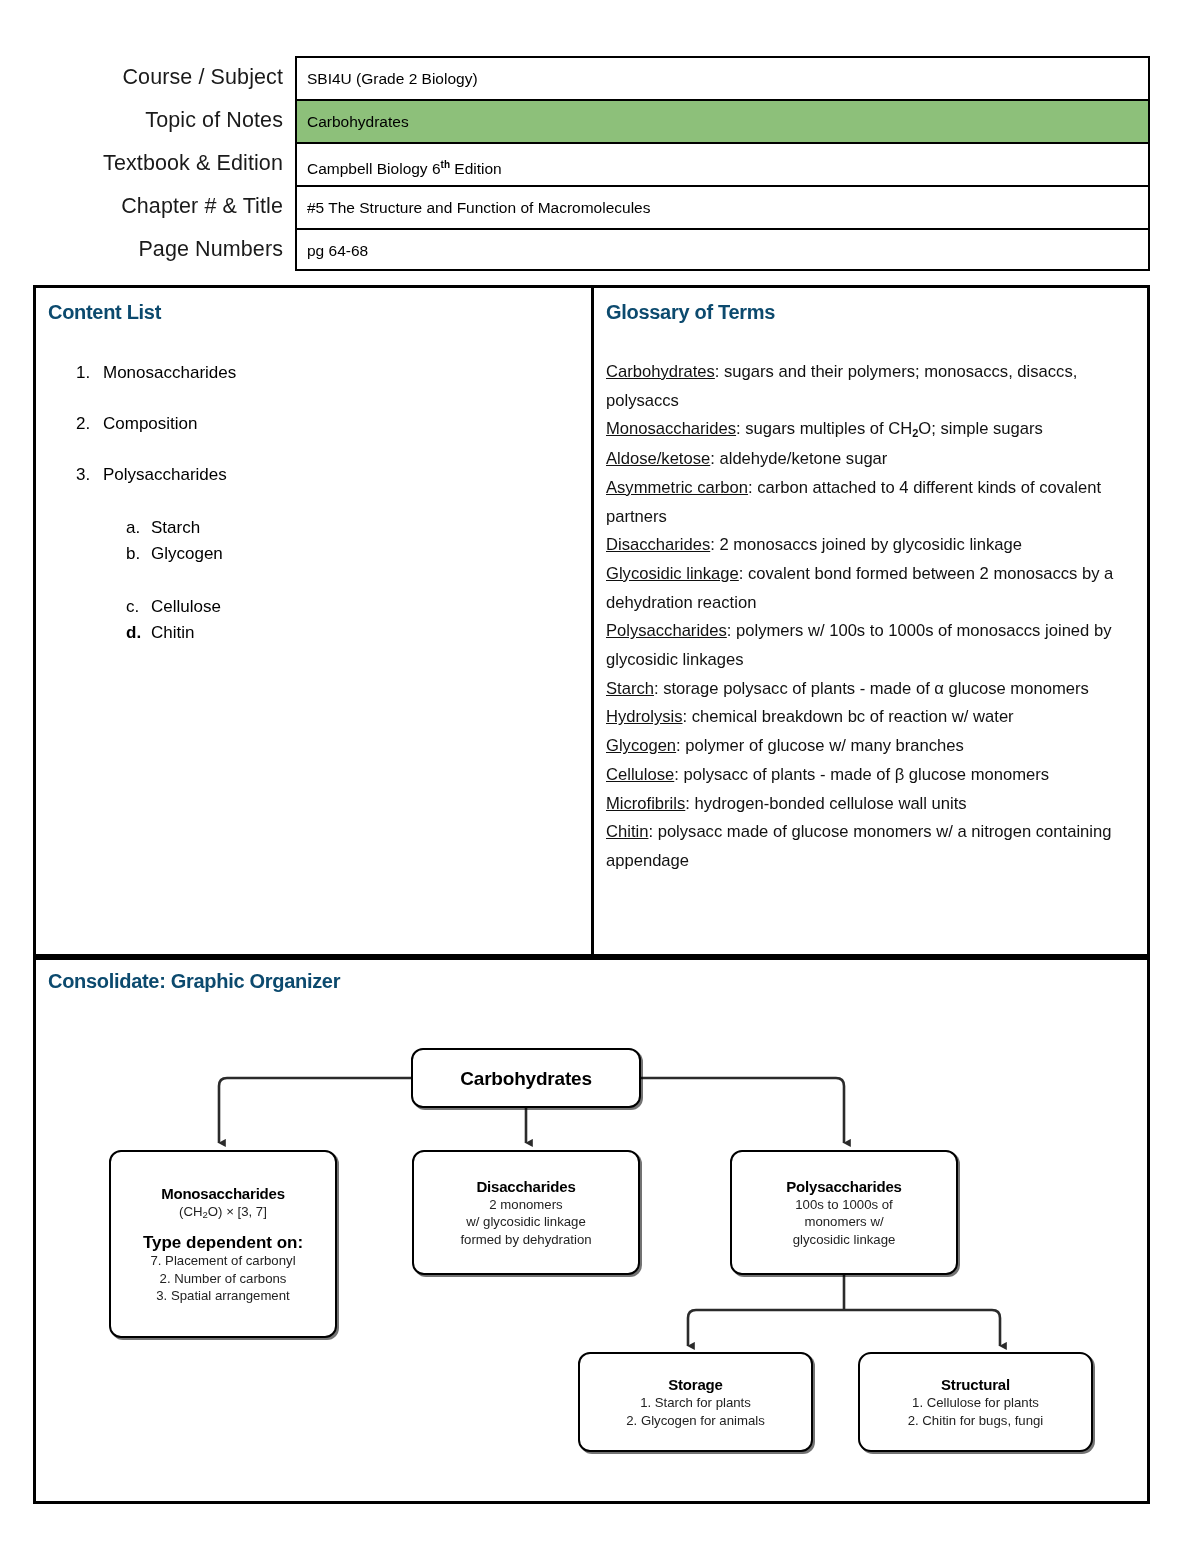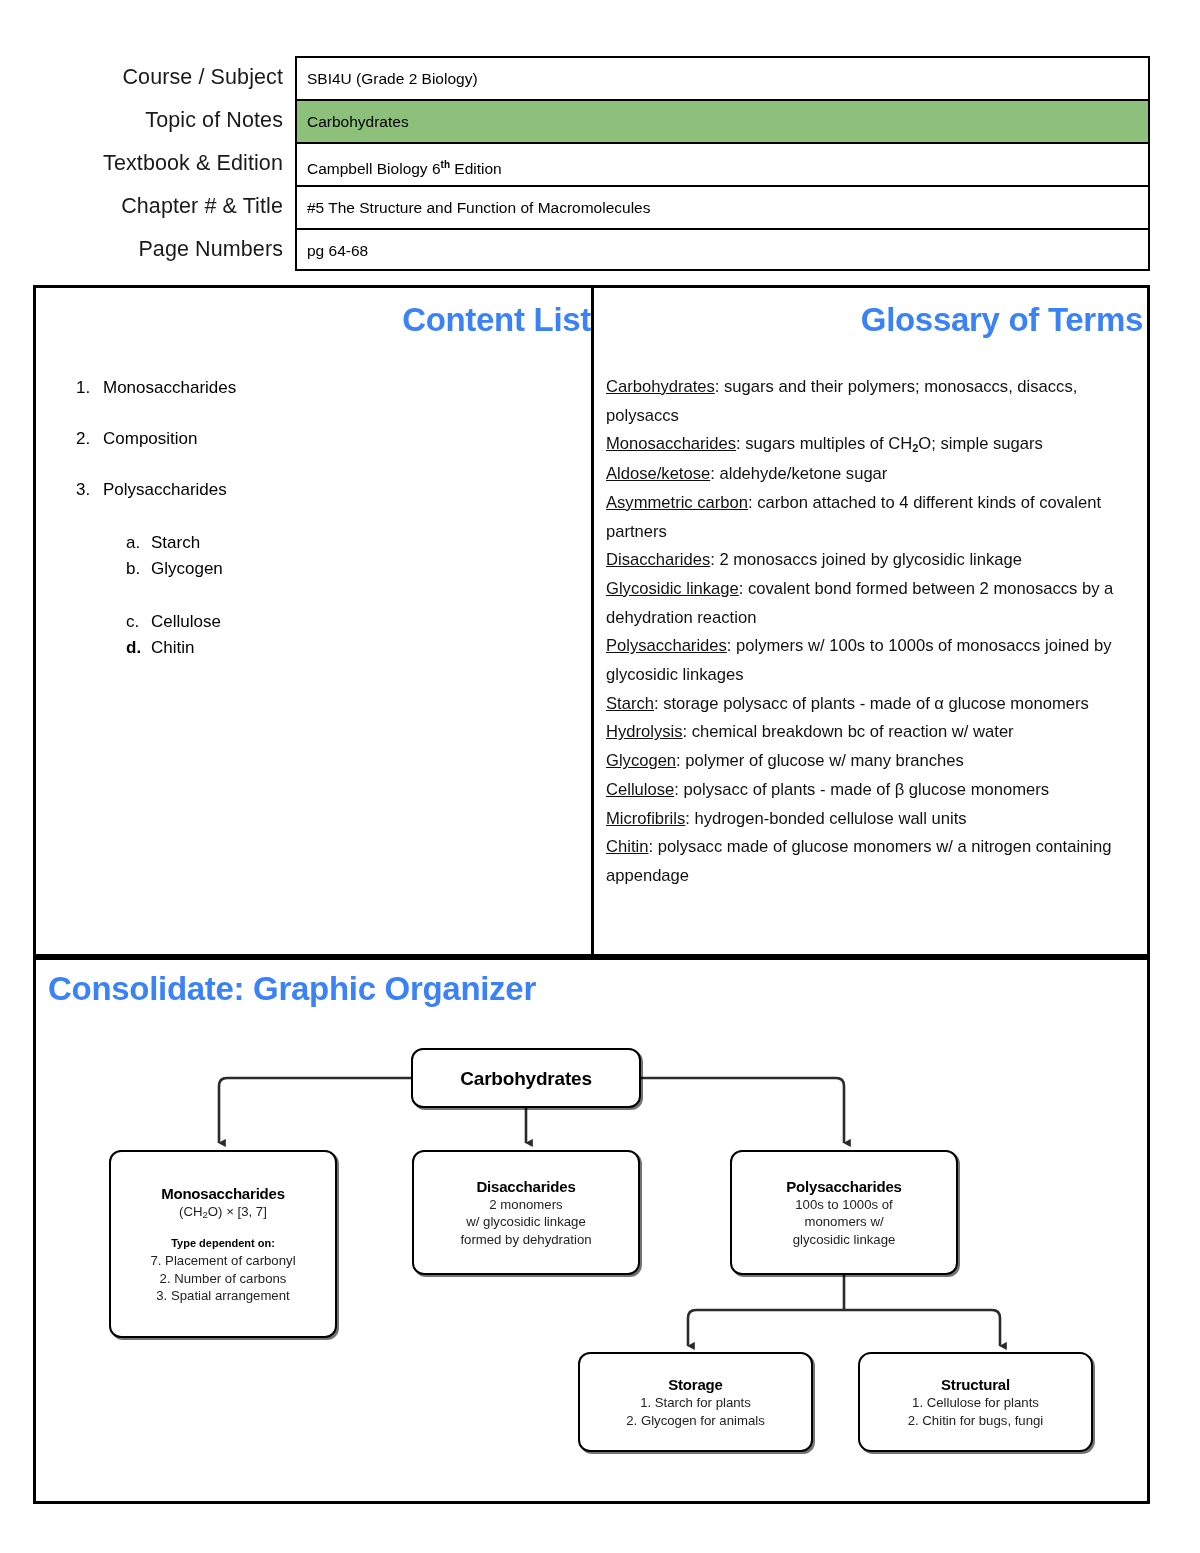--- a/index.html
+++ b/index.html
@@ -76,25 +76,24 @@
   }
   .panel-divider {
     position: absolute;
     left: 555px;
     top: 0;
     width: 3px;
     height: 100%;
     background: #000;
   }
   .panel-title {
-    font-size: 33px;
+    font-size: 20px;
     font-weight: bold;
     letter-spacing: -0.3px;
-    color: #3b82f6;
-    text-align: right;
+    color: #0c4a6e;
   }
 
   .content-list {
     position: absolute;
     left: 0;
     top: 0;
     width: 555px;
     height: 100%;
     padding: 13px 0 0 12px;
   }
@@ -200,21 +199,21 @@
     line-height: 19px;
   }
   .node-root .node-title { font-size: 19px; }
   .node-line {
     font-size: 13.2px;
     line-height: 17.5px;
     color: #222;
   }
   .node-spacer { height: 13px; }
   .node-sub-head {
-    font-size: 11px;
+    font-size: 17px;
     font-weight: bold;
     line-height: 18px;
   }
   .node-line sub {
     font-size: 9.5px;
     vertical-align: baseline;
     position: relative;
     top: 2px;
   }
 </style>

